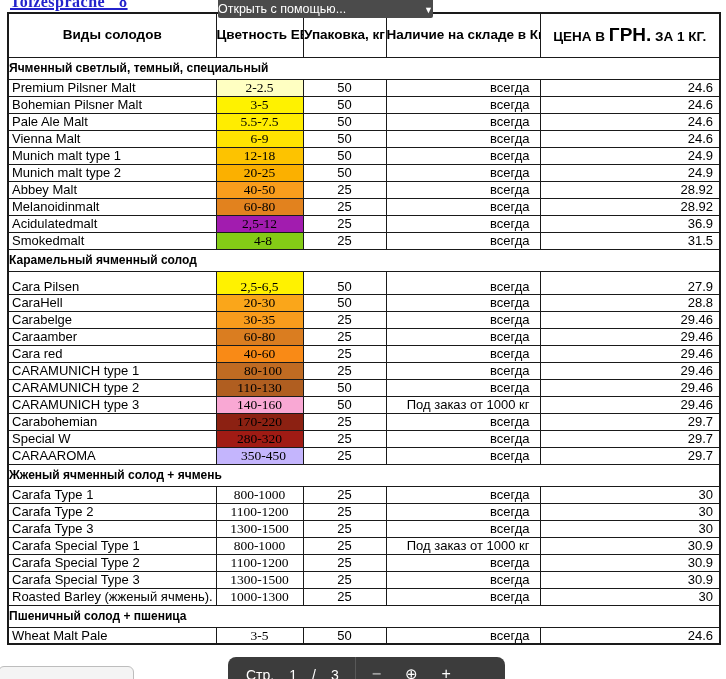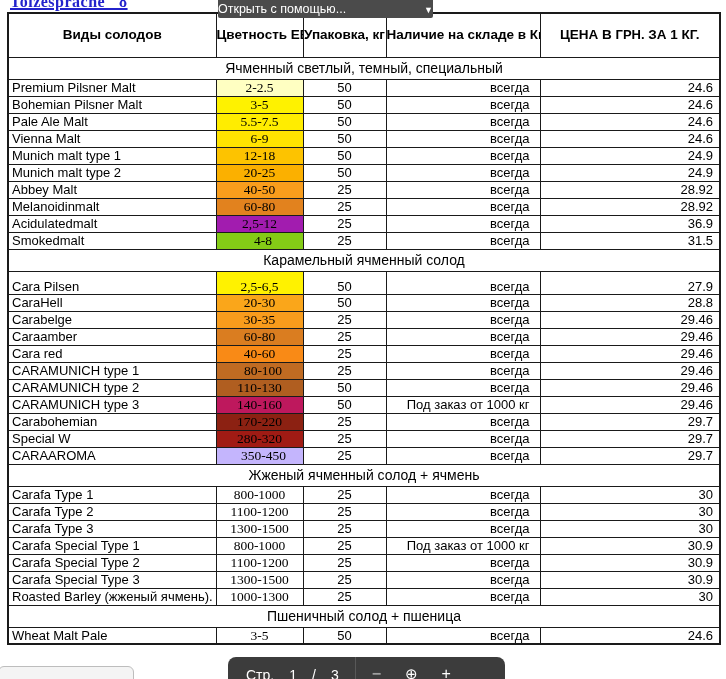--- a/index.html
+++ b/index.html
@@ -22,23 +22,23 @@
   table.malts { position:absolute; left:7px; top:12px; width:712px;
                 border-collapse:collapse; table-layout:fixed;
                 border:2px solid #1a1a1a; }
   table.malts col.c1 { width:208px; } table.malts col.c2 { width:87px; }
   table.malts col.c3 { width:83px; }  table.malts col.c4 { width:154px; }
   table.malts col.c5 { width:180px; }
   table.malts th, table.malts td { border:1px solid #1a1a1a; color:#000;
                 overflow:hidden; white-space:nowrap; }
   table.malts th { height:44px; font-size:13.5px; font-weight:bold;
                 text-align:center; vertical-align:middle; line-height:1.2; }
-  th .grn-big { font-size:13px; }
-  tr.section-row td { height:22px; font-size:14px; font-weight:normal;
-                text-align:center; vertical-align:middle; }
+  th .grn-big { font-size:19px; }
+  tr.section-row td { height:22px; font-size:12px; font-weight:bold;
+                text-align:left; vertical-align:middle; }
   tbody td { height:17px; font-size:13px; vertical-align:middle; line-height:15px; }
   tr.tall td { height:23px; vertical-align:bottom; }
   td.name  { text-align:left;  padding-left:3px; }
   td.ebc   { text-align:center; font-family:"Liberation Serif", serif; font-size:13.5px; }
   td.pack  { text-align:center; }
   td.avail { text-align:right; padding-right:10px; }
   td.price { text-align:right; padding-right:6px; }
 
   
   .pdf-toolbar { position:absolute; left:228px; top:657px; width:277px; height:42px;
@@ -206,21 +206,21 @@
       </tr>
       <tr>
         <td class="name">CARAMUNICH  type 2</td>
         <td class="ebc" style="background: rgb(176, 94, 32);">110-130</td>
         <td class="pack">50</td>
         <td class="avail">всегда</td>
         <td class="price">29.46</td>
       </tr>
       <tr>
         <td class="name">CARAMUNICH  type 3</td>
-        <td class="ebc" style="background: #be185d;">140-160</td>
+        <td class="ebc" style="background: #f9a8d4;">140-160</td>
         <td class="pack">50</td>
         <td class="avail">Под заказ от 1000 кг</td>
         <td class="price">29.46</td>
       </tr>
       <tr>
         <td class="name">Carabohemian</td>
         <td class="ebc" style="background: rgb(140, 33, 18);">170-220</td>
         <td class="pack">25</td>
         <td class="avail">всегда</td>
         <td class="price">29.7</td>

